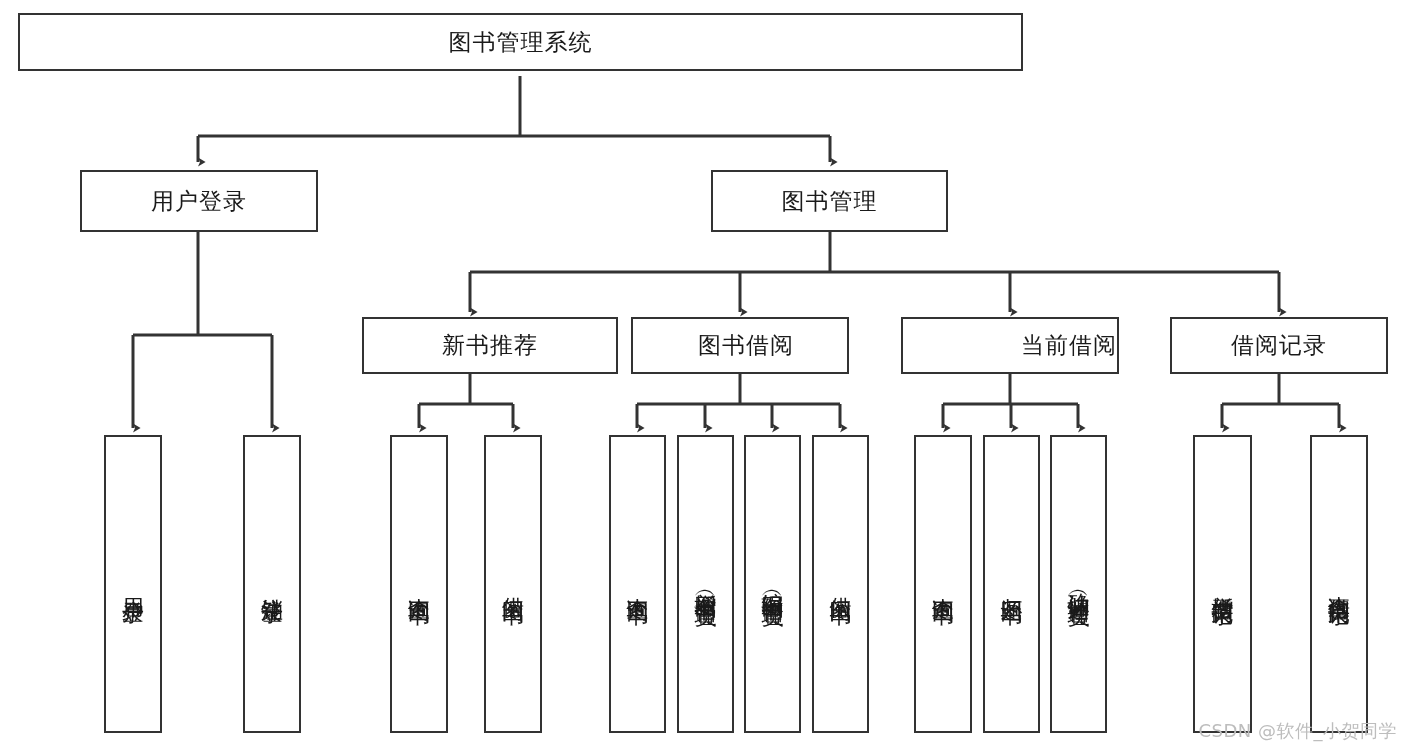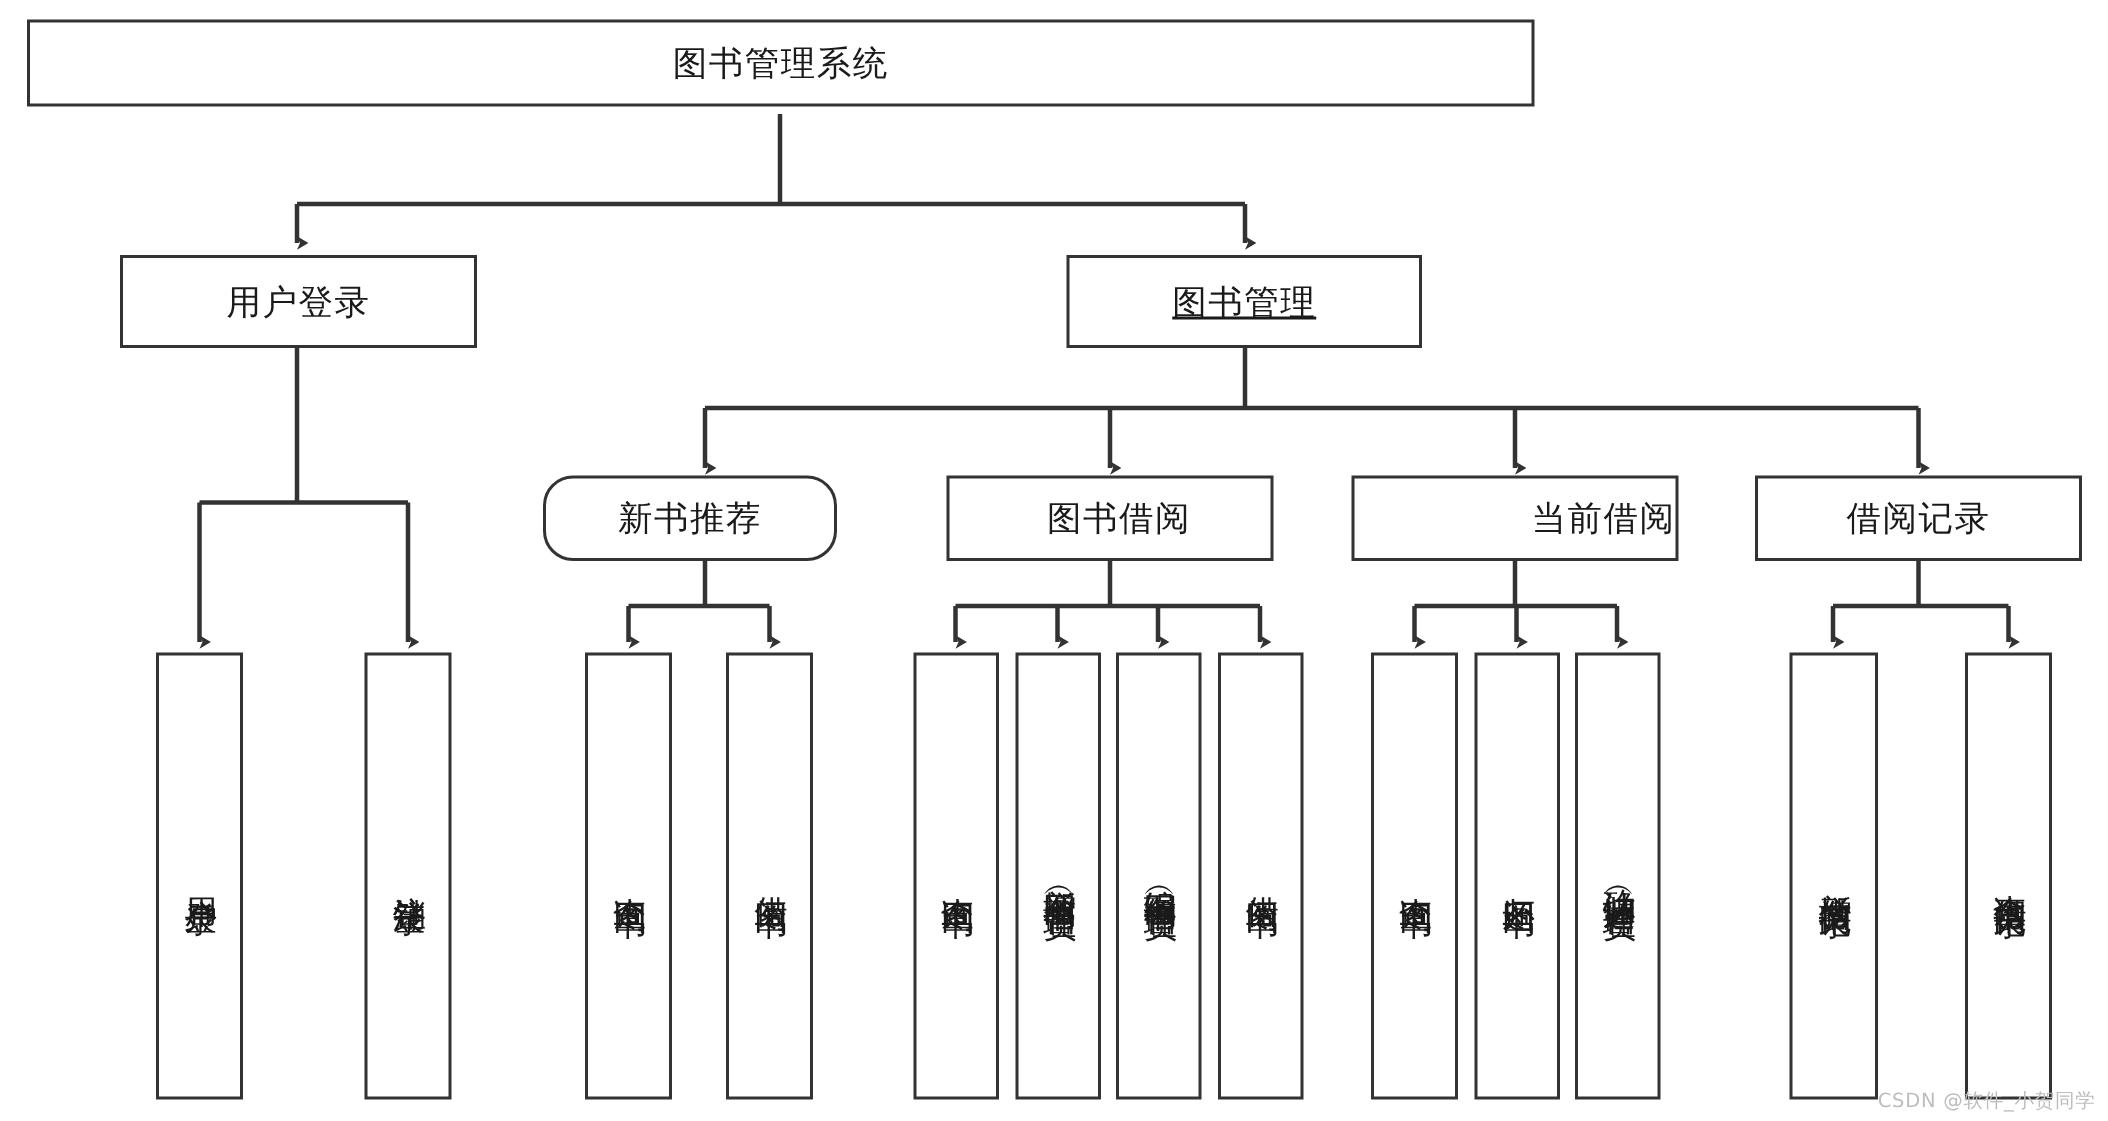--- a/index.html
+++ b/index.html
@@ -47,21 +47,21 @@
   .node-box.vert .vtext {
     writing-mode: vertical-rl;
     text-orientation: upright;
     white-space: normal;
     max-height: 100%;
   }
   .watermark {
     position: absolute;
     right: 8px;
     bottom: 4px;
-    font-size: 13px;
+    font-size: 18px;
     color: #bdbdbd;
     letter-spacing: 0.5px;
     white-space: nowrap;
     pointer-events: none;
   }
 </style>
 </head>
 <body>
 
 <svg id="canvas" viewBox="0 0 1405 747" aria-hidden="true">
@@ -115,25 +115,25 @@
   </g>
 </svg>
 
 <div class="node-box horiz" style="left:18px; top:13px; width:1005px; height:58px;">
   <span>图书管理系统</span>
 </div>
 
 <div class="node-box horiz" style="left:80px; top:170px; width:238px; height:62px;">
   <span>用户登录</span>
 </div>
-<div class="node-box horiz" style="left:711px; top:170px; width:237px; height:62px;text-decoration:underline;">
+<div class="node-box horiz" style="left:711px; top:170px; width:237px; height:62px;">
   <span>图书管理</span>
 </div>
 
-<div class="node-box horiz" style="left:362px; top:317px; width:196px; height:57px;border-radius:20px;">
+<div class="node-box horiz" style="left:362px; top:317px; width:256px; height:57px;">
   <span>新书推荐</span>
 </div>
 <div class="node-box horiz" style="left:631px; top:317px; width:218px; height:57px;padding-left:12px;">
   <span>图书借阅</span>
 </div>
 <div class="node-box horiz" style="left:901px; top:317px; width:218px; height:57px;justify-content:flex-end;">
   <span>当前借阅</span>
 </div>
 <div class="node-box horiz" style="left:1170px; top:317px; width:218px; height:57px;">
   <span>借阅记录</span>

